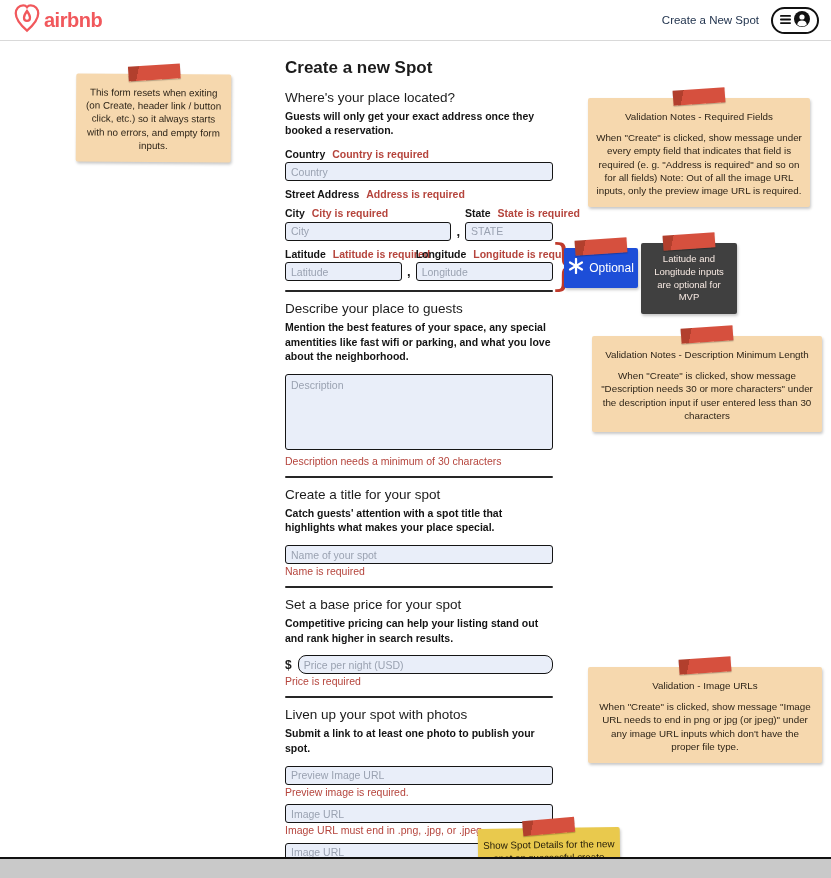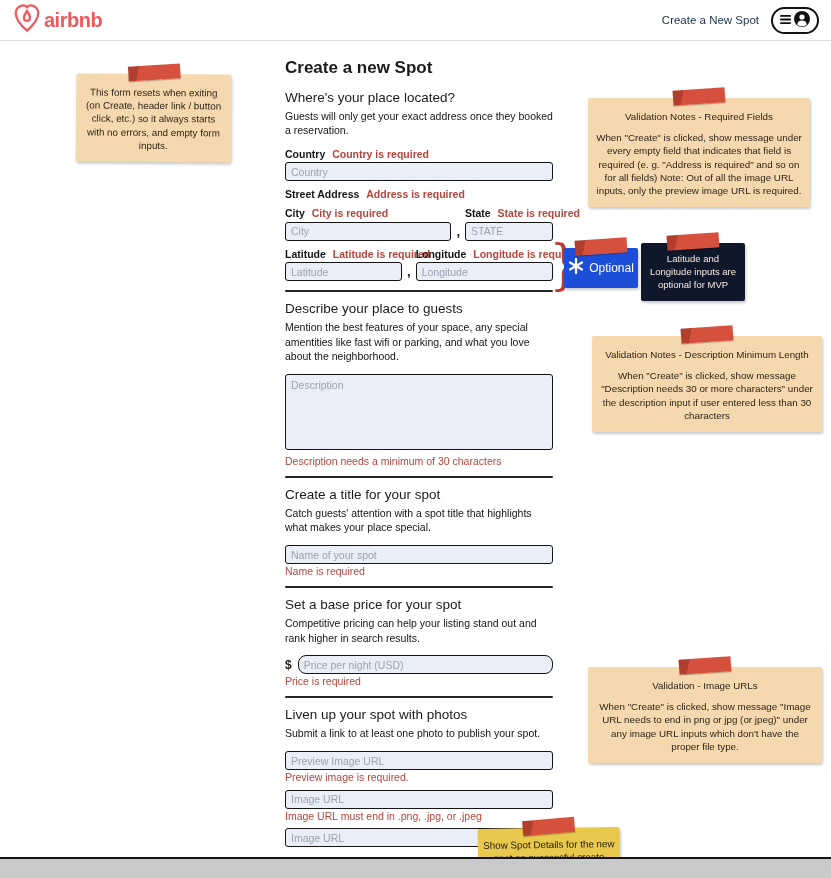--- a/index.html
+++ b/index.html
@@ -20,21 +20,21 @@
   .nav-link { color:#23354f; font-size:11.5px; text-decoration:none; cursor:pointer; }
   .profile-pill {
     width:48px; height:27px; border:2.5px solid #111; border-radius:15px;
     background:#fff; display:flex; align-items:center; justify-content:center; gap:3px; cursor:pointer;
   }
 
   
   .form-col { position:absolute; left:285px; top:50px; width:268px; }
   .page-title { font-size:17px; font-weight:bold; margin:8px 0 12px; }
   .sec-h { font-size:13.5px; font-weight:normal; margin:3px 0 4px; }
-  .sec-sub { font-size:10.5px; line-height:1.38; margin-bottom:10px; color:#141414; }
+  .sec-sub { font-size:10.5px; line-height:1.38; margin-bottom:10px; color:#141414;font-weight:bold; }
   .label-row { font-size:10.5px; margin-bottom:2px; white-space:nowrap; }
   .lbl { font-weight:bold; color:#141414; }
   .err { color:#B5443C; margin-left:4px;font-weight:bold; }
   .err-line { font-size:10.5px; color:#B5443C; margin:1px 0 6px; }
   .txt-input, .txt-area {
     width:100%; background:#E9EEF9; border:1.8px solid #151515; border-radius:3px;
     font-family:"Liberation Sans", sans-serif; font-size:10.5px; color:#333; padding:2px 5px;
   }
   .txt-input { height:19px; }
   .txt-area { height:76px; resize:none; padding-top:4px; }
@@ -67,21 +67,21 @@
   .note-reset { left:76px; top:74px; width:155px; transform:rotate(0.4deg); }
   .note-required { left:588px; top:98px; width:222px; }
   .note-desc { left:592px; top:336px; width:230px; }
   .note-images { left:588px; top:667px; width:234px; }
   .note-green {
     left:564px; top:248px; width:74px; background:#1d4ed8; color:#fff;
     display:flex; align-items:center; justify-content:center; gap:5px;
     padding:10px 4px; font-size:12px; text-align:left;
   }
   .note-darkred {
-    left:641px; top:243px; width:104px; background:#0f172a; color:#f7e9e2;
+    left:641px; top:243px; width:96px; background:#404040; color:#f7e9e2;
     font-size:9.5px; padding:10px 5px;
   }
   .note-yellow {
     left:478px; top:828px; width:142px; background:#E9C94D; color:#211a08;
     transform:rotate(-0.8deg); padding:10px 5px; font-size:9.8px;
   }
   .brace {
     position:absolute; left:547px; top:233px; color:#C03A2B; font-size:54px;
     font-family:"DejaVu Serif", serif; font-weight:normal; transform:scaleX(0.85);
   }

